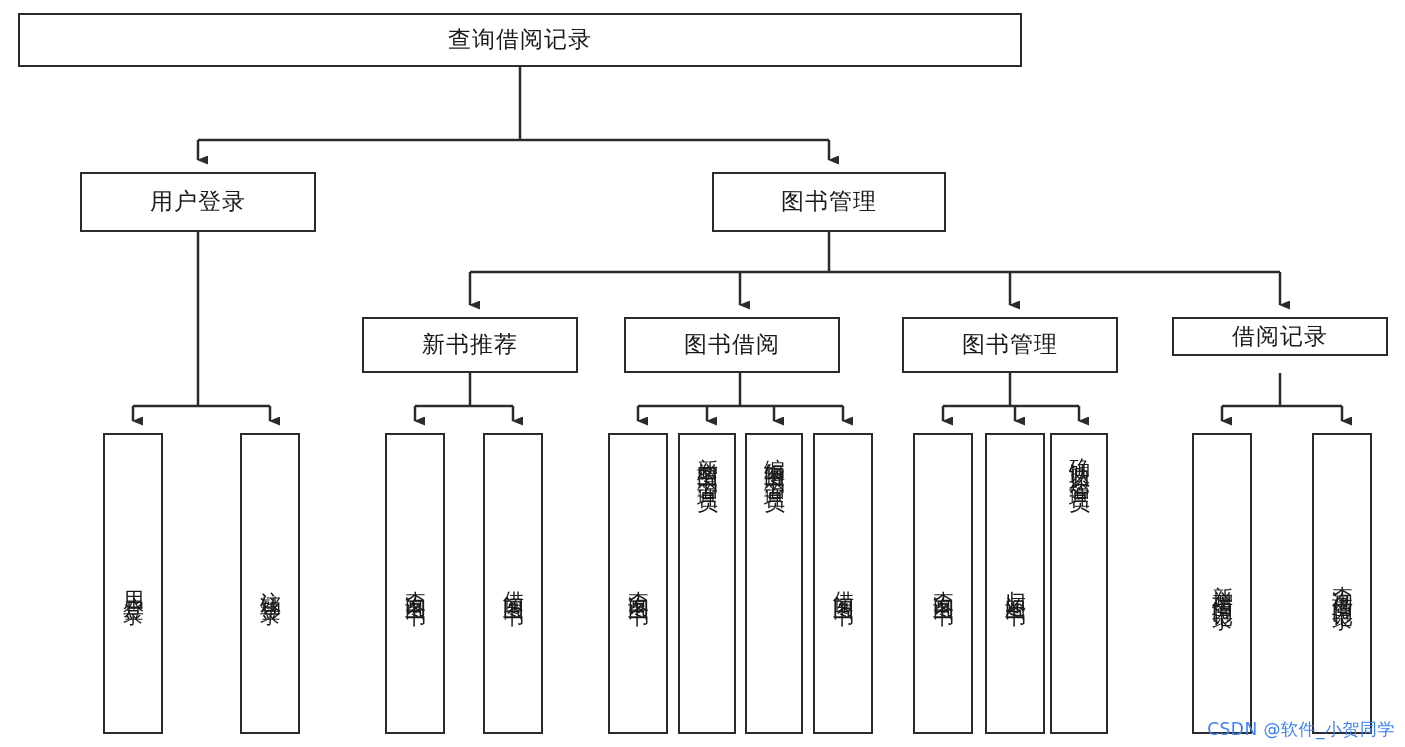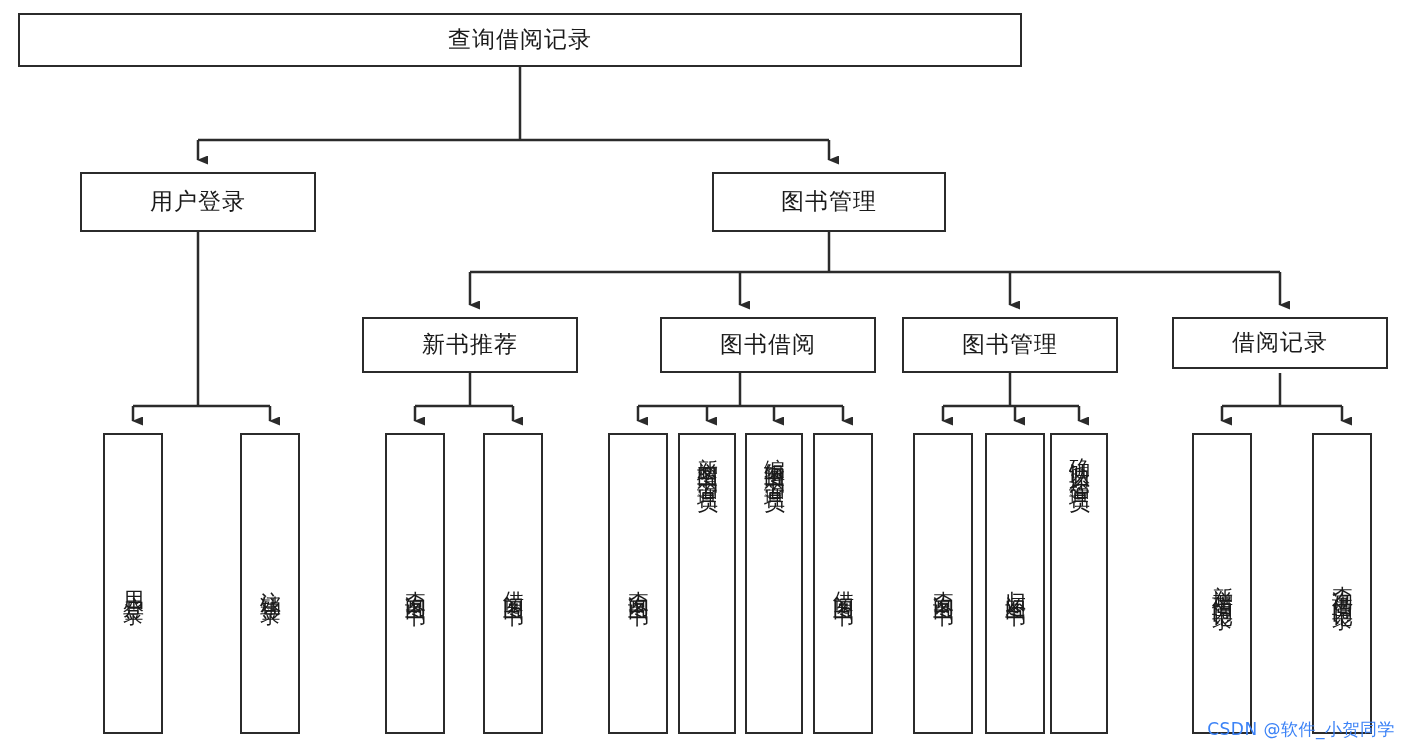--- a/index.html
+++ b/index.html
@@ -124,27 +124,27 @@
       </div>
       <div class="node horizontal" style="left: 80px; top: 172px; width: 236px; height: 60px;">
         <span>用户登录</span>
       </div>
       <div class="node horizontal" style="left: 712px; top: 172px; width: 234px; height: 60px;">
         <span>图书管理</span>
       </div>
       <div class="node horizontal" style="left: 362px; top: 317px; width: 216px; height: 56px;">
         <span>新书推荐</span>
       </div>
-      <div class="node horizontal" style="left: 660px; top: 317px; width: 216px; height: 56px;">
+      <div class="node horizontal" style="left: 624px; top: 317px; width: 216px; height: 56px;">
         <span>图书借阅</span>
       </div>
       <div class="node horizontal" style="left: 902px; top: 317px; width: 216px; height: 56px;">
         <span>图书管理</span>
       </div>
-      <div class="node horizontal" style="left: 1172px; top: 317px; width: 216px; height: 52px;">
+      <div class="node horizontal" style="left: 1172px; top: 317px; width: 216px; height: 39px;">
         <span>借阅记录</span>
       </div>
       <div class="node vertical mid" style="left: 103px; top: 433px; width: 60px; height: 301px;">
         <span class="vlabel">用户登录</span>
       </div>
       <div class="node vertical mid" style="left: 240px; top: 433px; width: 60px; height: 301px;">
         <span class="vlabel">注销登录</span>
       </div>
       <div class="node vertical mid" style="left: 385px; top: 433px; width: 60px; height: 301px;">
         <span class="vlabel">查询图书</span>

